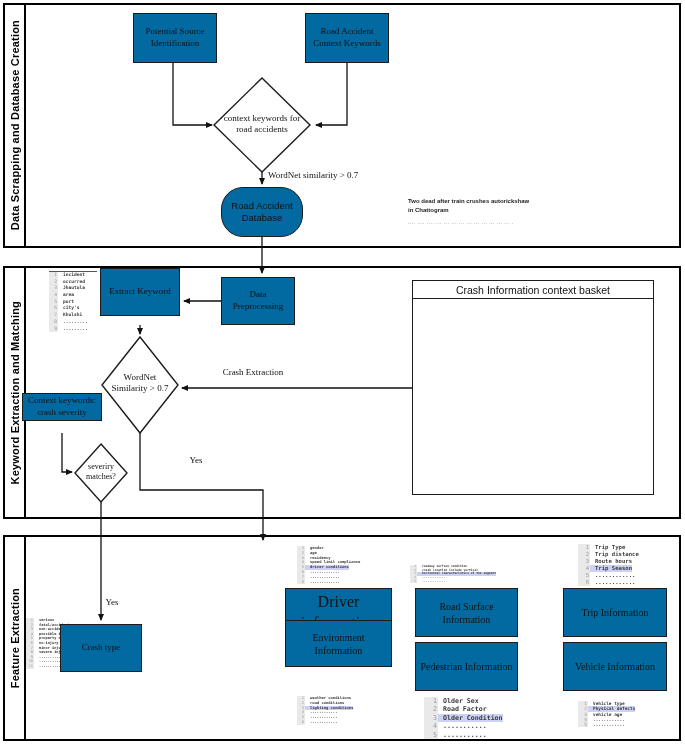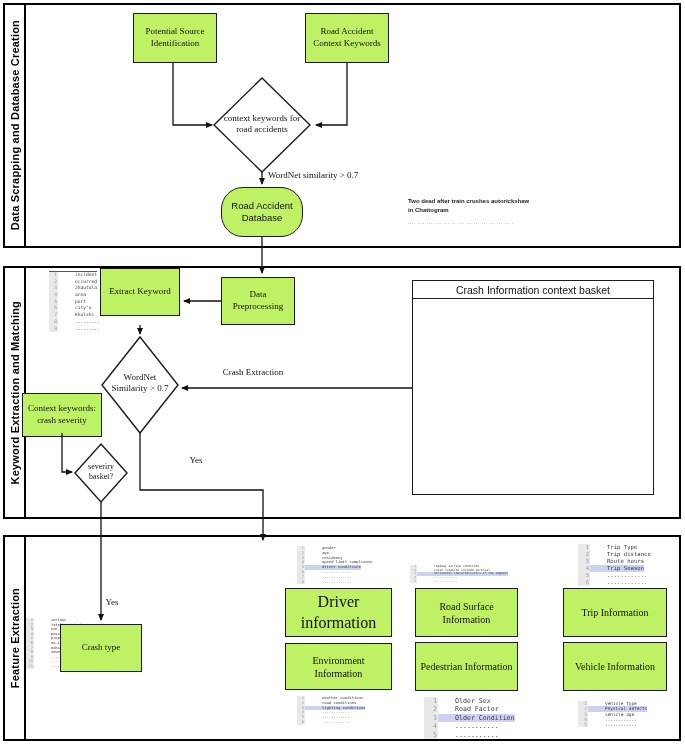--- a/index.html
+++ b/index.html
@@ -5,39 +5,39 @@
   html,body{margin:0;padding:0;background:#fff;}
   #canvas{position:relative;width:685px;height:744px;background:#fff;
           font-family:"Liberation Serif",serif;color:#111;overflow:hidden;}
   .section{position:absolute;border:2px solid #000;background:#fff;box-sizing:border-box;}
   .strip{position:absolute;left:0;top:0;bottom:0;width:19px;border-right:2px solid #000;
          display:flex;align-items:center;justify-content:center;}
   .strip span{writing-mode:vertical-rl;transform:rotate(180deg);
         font-family:"Liberation Sans",sans-serif;font-weight:bold;font-size:11px;
         letter-spacing:.2px;white-space:nowrap;color:#000;}
   svg.overlay{position:absolute;left:0;top:0;pointer-events:none;z-index:5;}
-  .node{position:absolute;box-sizing:border-box;border:1.4px solid #1c1c1c;background:#bef264;
+  .node{position:absolute;box-sizing:border-box;border:1.4px solid #1c1c1c;background:#0369a1;
         display:flex;align-items:center;justify-content:center;text-align:center;
         font-size:9px;line-height:1.3;z-index:4;padding:2px;}
   .dtext{position:absolute;text-align:center;font-size:9px;line-height:1.25;z-index:6;}
   .flabel{position:absolute;font-size:9px;z-index:6;text-align:center;}
   .sans{font-family:"Liberation Sans",sans-serif;border-radius:22px;}
   .basket{position:absolute;border:1.5px solid #1c1c1c;background:#fff;box-sizing:border-box;z-index:3;}
   .basket-title{border-bottom:1.5px solid #1c1c1c;height:17px;display:flex;align-items:center;
         justify-content:center;font-family:"Liberation Sans",sans-serif;font-weight:normal;font-size:10.5px;text-align:right;}
   .subnode{position:absolute;box-sizing:border-box;border:1px solid #333;background:#fff;
         display:flex;align-items:center;justify-content:center;text-align:center;
         font-size:9px;line-height:1.35;padding:2px;}
   .news{position:absolute;z-index:4;font-family:"Liberation Sans",sans-serif;}
   .news .headline{font-weight:bold;font-size:6px;line-height:1.5;color:#222;}
   .news .dashes{margin-top:4px;font-size:5px;color:#555;letter-spacing:.5px;}
   .list{position:absolute;z-index:4;font-family:"DejaVu Sans Mono",monospace;}
   .row{display:flex;align-items:stretch;}
   .ln{background:#e9e9e9;color:#999;text-align:right;padding-right:1px;flex:none;}
-  .lt{padding-left:17px;color:#3a3a3a;white-space:nowrap;}
+  .lt{padding-left:5px;color:#3a3a3a;white-space:nowrap;font-weight:bold;}
   .lt.hl{background:#cdd2f4;}
   .toprule{border-top:1px solid #555;}
 </style>
 </head>
 <body>
 
 <div id="canvas">
 
   <div class="section" style="left:3px;top:3px;width:678px;height:245px;">
     <div class="strip">
@@ -137,22 +137,22 @@
   </div>
   <div class="subnode" style="left:421px;top:311px;width:105px;height:49px;">Driver information keywords</div>
   <div class="subnode" style="left:542px;top:311px;width:106px;height:48px;">Environment Information keywords</div>
   <div class="subnode" style="left:421px;top:377px;width:105px;height:48px;">Road Surface Information keywords</div>
   <div class="subnode" style="left:542px;top:377px;width:106px;height:48px;">Vehicle Information keywords</div>
   <div class="subnode" style="left:421px;top:439px;width:105px;height:48px;">Pedestrian Information keywords</div>
   <div class="subnode" style="left:542px;top:439px;width:106px;height:48px;">Trip Information keywords</div>
 
   <div class="dtext" style="left:109px;top:372px;width:62px;">WordNet Similarity &gt; 0.7</div>
   <div class="flabel" style="left:215px;top:367px;width:76px;white-space:nowrap;">Crash Extraction</div>
-  <div class="node" style="left:22px;top:393px;width:80px;height:44px;font-family:Liberation Serif, serif;">Context keywords: crash severity</div>
-  <div class="dtext" style="left:79px;top:462px;width:44px;font-size:8px;">severiry basket?</div>
+  <div class="node" style="left:22px;top:393px;width:80px;height:28px;font-family:Liberation Serif, serif;">Context keywords: crash severity</div>
+  <div class="dtext" style="left:79px;top:462px;width:44px;font-size:8px;">severiry matches?</div>
   <div class="flabel" style="left:185px;top:455px;width:22px;">Yes</div>
 
   <div class="flabel" style="left:98px;top:597px;width:28px;">Yes</div>
 
   <div class="list" style="left:26px;top:618px;width:54px;">
       <div class="row" style="height: 4.6px; font-size: 3.6px; line-height: 4.6px;">
         <span class="ln" style="width: 7px;">1</span>
         <span class="lt">serious</span>
       </div>
       <div class="row" style="height: 4.6px; font-size: 3.6px; line-height: 4.6px;">
@@ -277,21 +277,21 @@
       </div>
       <div class="row" style="height: 7px; font-size: 5.6px; line-height: 7px;">
         <span class="ln" style="width: 11px;">6</span>
         <span class="lt">............</span>
       </div>
     </div>
 
   <div class="node" style="left:285px;top:588px;width:107px;height:49px;font-size:16px;">Driver information</div>
   <div class="node" style="left:415px;top:588px;width:103px;height:49px;font-size:10px;">Road Surface Information</div>
   <div class="node" style="left:563px;top:588px;width:104px;height:49px;font-size:10px;">Trip Information</div>
-  <div class="node" style="left:285px;top:643px;width:107px;height:47px;font-size:10px;">Environment Information</div>
+  <div class="node" style="left:285px;top:620px;width:107px;height:47px;font-size:10px;">Environment Information</div>
   <div class="node" style="left:563px;top:642px;width:104px;height:49px;font-size:10px;">Vehicle Information</div>
   <div class="node" style="left:415px;top:642px;width:103px;height:49px;font-size:10px;">Pedestrian Information</div>
 
   <div class="list" style="left:297px;top:696px;width:96px;">
       <div class="row" style="height: 4.8px; font-size: 3.8px; line-height: 4.8px;">
         <span class="ln" style="width: 7px;">1</span>
         <span class="lt">weather conditions</span>
       </div>
       <div class="row" style="height: 4.8px; font-size: 3.8px; line-height: 4.8px;">
         <span class="ln" style="width: 7px;">2</span>

